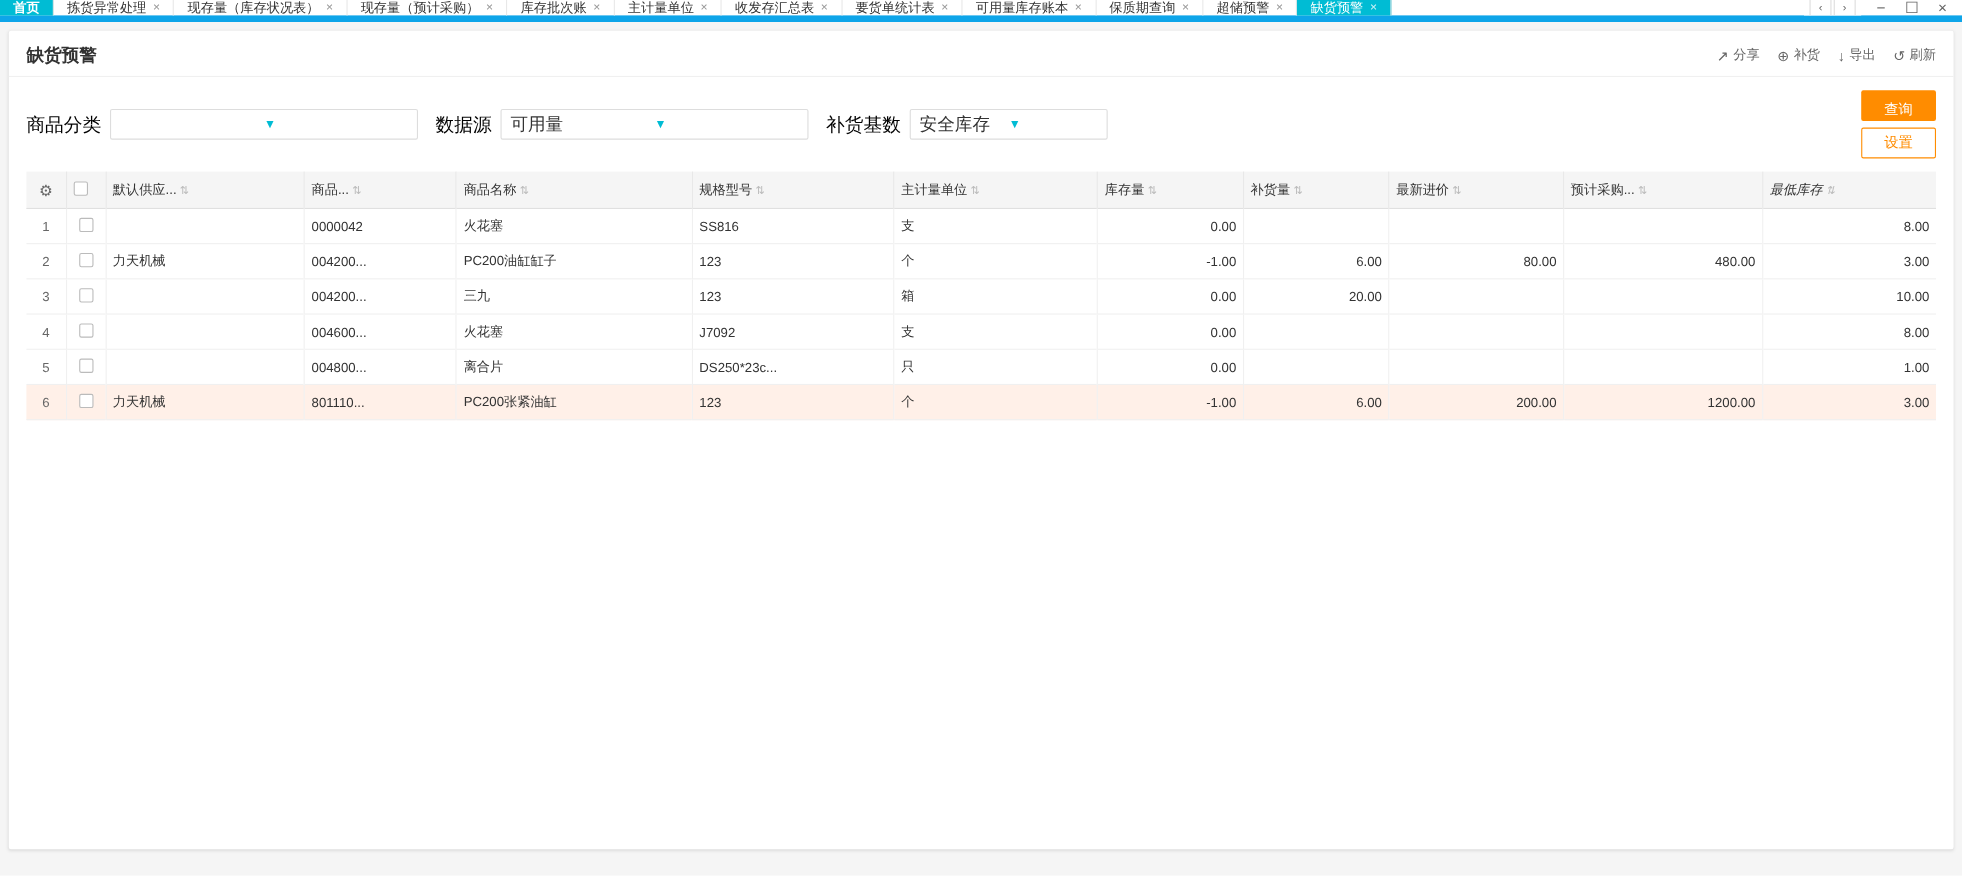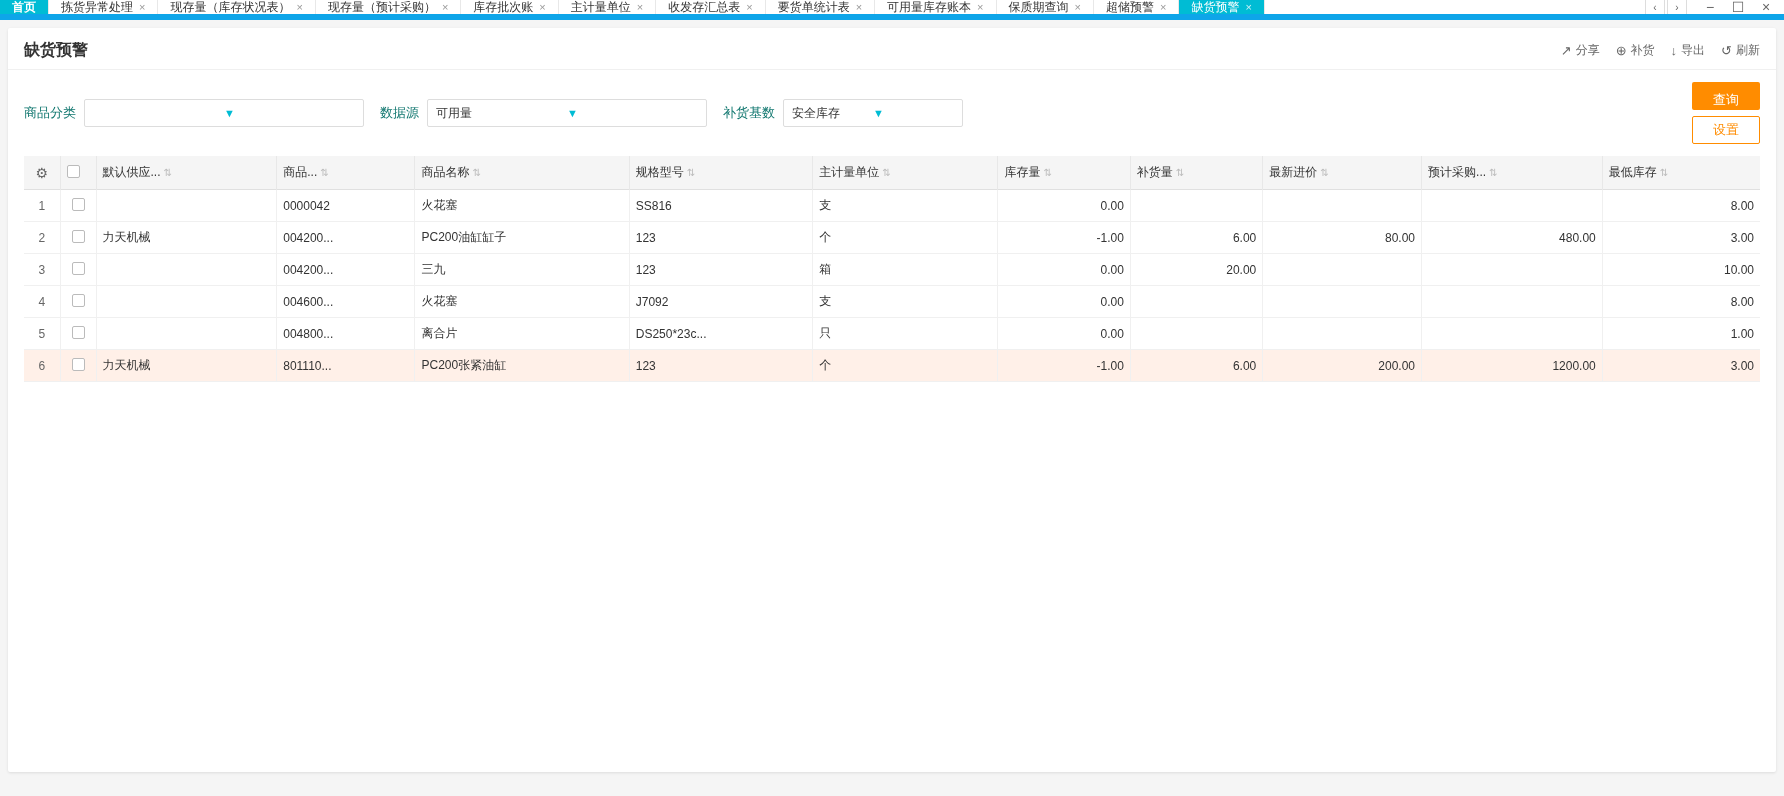--- a/index.html
+++ b/index.html
@@ -126,39 +126,39 @@
       padding: 12px 16px;
       gap: 16px;
       flex-wrap: wrap;
     }
     .filter-group {
       display: flex;
       align-items: center;
       gap: 8px;
     }
     .filter-label {
-      color: #0f766e;
+      color: #000000;
       white-space: nowrap;
-      font-size: 13px;
+      font-size: 17px;
     }
     .filter-select {
       display: flex;
       align-items: center;
       border: 1px solid #ddd;
       border-radius: 2px;
       padding: 4px 8px;
       background: #fff;
       cursor: pointer;
       min-width: 200px;
       height: 28px;
     }
     .filter-select-wide {
       min-width: 280px;
     }
-    .filter-select span { flex: 1; color: #999; font-size: 12px; }
+    .filter-select span { flex: 1; color: #999; font-size: 16px; }
     .filter-select .dropdown-arrow { color: #00bcd4; font-size: 11px; }
     .filter-actions {
       margin-left: auto;
       display: flex;
       flex-direction: column;
       gap: 6px;
     }
     .btn-query {
       background: #ff8c00;
       color: #fff;
@@ -194,21 +194,21 @@
       border-bottom: 1px solid #e0e0e0;
     }
     thead th {
       padding: 8px 6px;
       text-align: left;
       font-weight: normal;
       color: #333;
       border-right: 1px solid #e8e8e8;
       white-space: nowrap;
     }
-    thead th:last-child { border-right: none; }
+    thead th:last-child { border-right: none; font-style: italic; }
     .th-content {
       display: flex;
       align-items: center;
       gap: 3px;
     }
     .sort-icon { color: #bbb; font-size: 10px; }
     tbody tr {
       border-bottom: 1px solid #f0f0f0;
     }
     tbody tr.highlighted { background: #fff0e8; }

